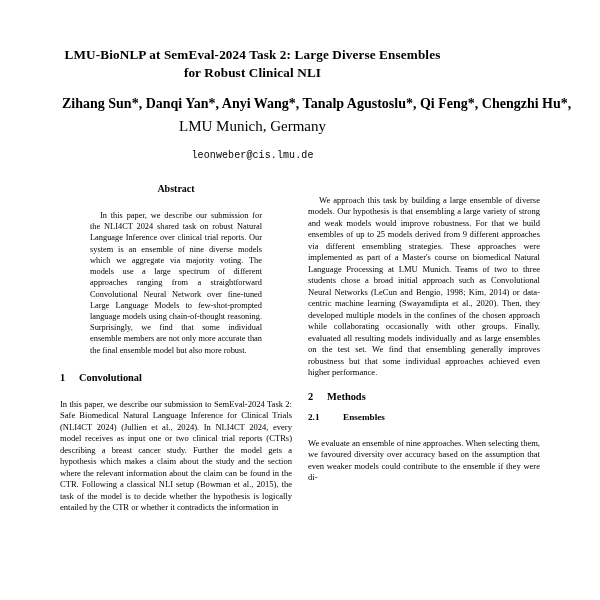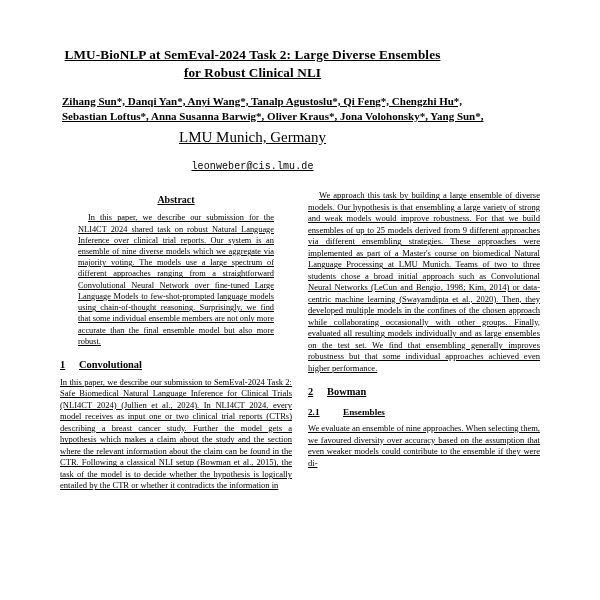--- a/index.html
+++ b/index.html
@@ -13,32 +13,31 @@
     overflow: hidden;
     font-family: "Liberation Serif", "DejaVu Serif", serif;
     color: #000000;
   }
   .page {
     width: 505px;
     height: 600px;
     box-sizing: border-box;
     padding: 46px 60px 0 60px;
     position: relative;
-    text-decoration: underline;
   }
   .title {
     font-size: 13.2px;
     font-weight: bold;
     text-align: center;
     line-height: 1.35;
     margin: 0 0 12px 0;
     letter-spacing: 0.01em;
   }
   .authors {
-    font-size: 11px;
+    font-size: 14px;
     font-weight: bold;
     text-align: center;
     line-height: 1.42;
     margin: 0 0 3px 0;
     padding: 0 2px;
   }
   .authors .ln {
     display: block;
     white-space: nowrap;
   }
@@ -71,31 +70,31 @@
     font-size: 10px;
     font-weight: bold;
     text-align: center;
     margin: 4px 0 7px 0;
   }
   p.body {
     font-size: 8.55px;
     line-height: 1.345;
     text-align: justify;
     text-justify: inter-word;
-    margin: 0 0 9px 0;
+    margin: 16px 0 9px 0;
     hyphens: none;
   }
   p.body.indent {
     text-indent: 11px;
   }
   .abs-text {
     font-size: 8.35px;
     line-height: 1.345;
     text-align: justify;
-    margin: 4px;
+    margin: 16px;
     text-indent: 10px;
   }
   h2.sec {
     font-size: 10.4px;
     font-weight: bold;
     margin: 12px 0 7px 0;
     display: flex;
     gap: 9px;
     align-items: baseline;
   }
@@ -118,21 +117,20 @@
 </style>
 </head>
 <body>
 
 <div class="page">
 
   <h1 class="title">LMU-BioNLP at SemEval-2024 Task 2: Large Diverse Ensembles for Robust Clinical NLI</h1>
 
   <div class="authors">
     <span class="ln">Zihang Sun*, Danqi Yan*, Anyi Wang*, Tanalp Agustoslu*, Qi Feng*, Chengzhi Hu*,</span>
-    <span class="ln">Sebastian Loftus*, Anna Susanna Barwig*, Oliver Kraus*, Jona Volohonsky*, Yang Sun*,</span>
   </div>
 
   <div class="aff">LMU Munich, Germany</div>
 
   <div class="email">leonweber@cis.lmu.de</div>
 
   <div class="cols">
 
     <div class="col">
 
@@ -149,21 +147,21 @@
       <p class="body">In this paper, we describe our submission to SemEval-2024 Task 2: Safe Biomedical Natural Language Inference for Clinical Trials (NLI4CT 2024) (Jullien et al., 2024). In NLI4CT 2024, every model receives as input one or two clinical trial reports (CTRs) describing a breast cancer study. Further the model gets a hypothesis which makes a claim about the study and the section where the relevant information about the claim can be found in the CTR. Following a classical NLI setup (Bowman et al., 2015), the task of the model is to decide whether the hypothesis is logically entailed by the CTR or whether it contradicts the information in</p>
 
     </div>
 
     <div class="col">
 
       <p class="body indent">We approach this task by building a large ensemble of diverse models. Our hypothesis is that ensembling a large variety of strong and weak models would improve robustness. For that we build ensembles of up to 25 models derived from 9 different approaches via different ensembling strategies. These approaches were implemented as part of a Master's course on biomedical Natural Language Processing at LMU Munich. Teams of two to three students chose a broad initial approach such as Convolutional Neural Networks (LeCun and Bengio, 1998; Kim, 2014) or data-centric machine learning (Swayamdipta et al., 2020). Then, they developed multiple models in the confines of the chosen approach while collaborating occasionally with other groups. Finally, evaluated all resulting models individually and as large ensembles on the test set. We find that ensembling generally improves robustness but that some individual approaches achieved even higher performance.</p>
 
       <h2 class="sec">
         <span class="num">2</span>
-        <span>Bowman</span>
+        <span>Methods</span>
       </h2>
 
       <h3 class="subsec">
         <span class="num">2.1</span>
         <span>Ensembles</span>
       </h3>
 
       <p class="body">We evaluate an ensemble of nine approaches. When selecting them, we favoured diversity over accuracy based on the assumption that even weaker models could contribute to the ensemble if they were di-</p>
 
     </div>

